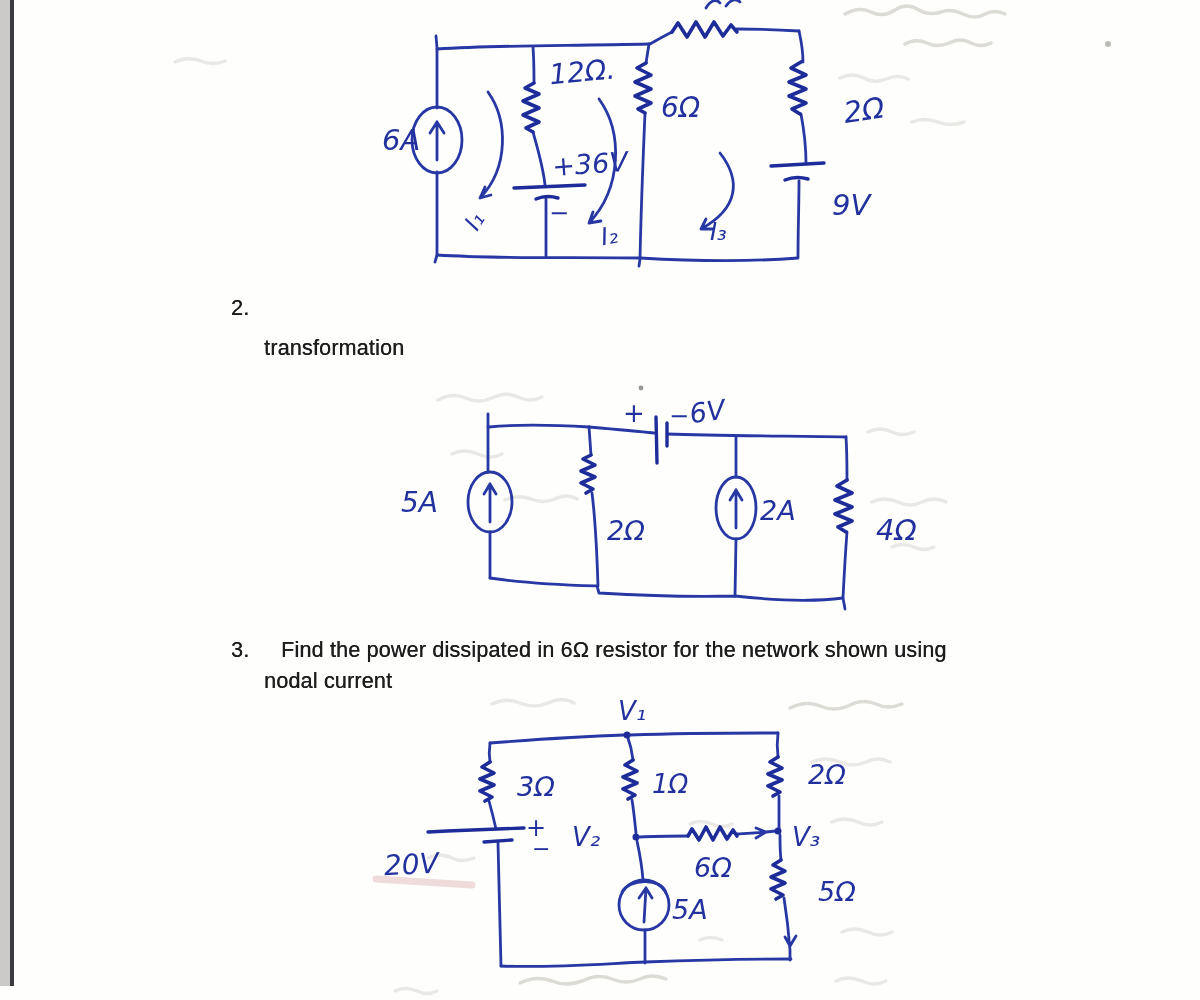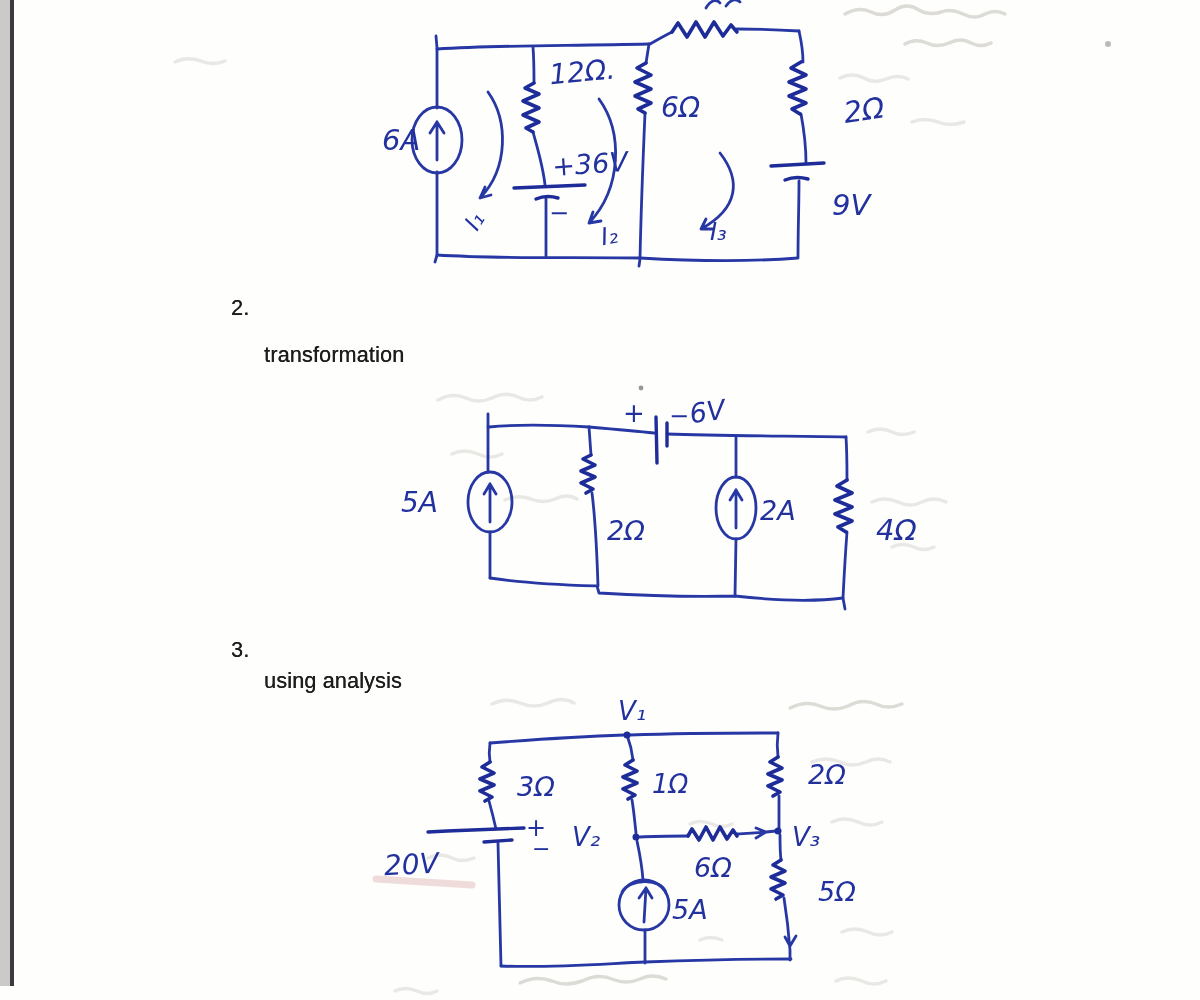--- a/index.html
+++ b/index.html
@@ -130,21 +130,21 @@
     </g>
     <text class="hand" x="601" y="243" font-size="24" transform="rotate(-10 615 235)">I₂</text>
 
     <g>
       <path class="wire" d="M720,153 C741,180 739,208 701,229 M701,229 l12,0 M701,229 l5,-10" stroke-width="2.6"></path>
     </g>
     <text class="hand" x="710" y="240" font-size="24">I₃</text>
   </svg>
 
   <div class="qnum" style="left:231px;top:296px">2.</div>
-  <div class="qline" style="left:264px;top:343px">transformation</div>
+  <div class="qline" style="left:264px;top:336px">transformation</div>
 
   <svg class="layer" style="left:380px;top:385px;width:560px;height:232px" viewBox="380 385 560 232">
 
     <g>
       <path class="wire" d="M488,427 L488,414"></path>
       <path class="wire" d="M489,427 C520,424 555,425 589,427"></path>
       <path class="wire" d="M589,427 C612,429 635,431 654,433"></path>
       <path class="wire" d="M667,434 C720,436 790,436 846,437"></path>
       <path class="wire" d="M488,427 L488,472"></path>
       <path class="wire" d="M490,532 L490,578"></path>
@@ -182,21 +182,22 @@
     </g>
     <text class="hand" x="760" y="520" font-size="27">2A</text>
 
     <g>
       <path class="res" d="M847,480 l-10,6 l15,7 l-17,7 l17,7 l-17,7 l17,7 l-14,6 l8,5"></path>
     </g>
     <text class="hand" x="876" y="540" font-size="29">4Ω</text>
   </svg>
 
   <div class="qnum" style="left:231px;top:638px">3.</div>
-  <div class="qline" style="left:264px;top:669px">using analysis</div>
+  <div class="qline" style="left:281px;top:638px">Find the power dissipated in 6Ω resistor for the network shown using</div>
+  <div class="qline" style="left:264px;top:669px">nodal current</div>
 
   <svg class="layer" style="left:370px;top:695px;width:560px;height:305px" viewBox="370 695 560 305">
 
     <g>
       <path class="wire" d="M490,743 C555,738 595,736 624,735"></path>
       <path class="wire" d="M630,735 C690,733 740,733 778,733"></path>
       <path class="wire" d="M490,743 C489,750 489,756 490,762"></path>
       <path class="wire" d="M489,801 C492,812 494,820 496,829"></path>
       <path class="wire" d="M498,843 C499,880 500,930 501,966"></path>
       <path class="wire" d="M627,735 C630,743 632,751 633,760"></path>

